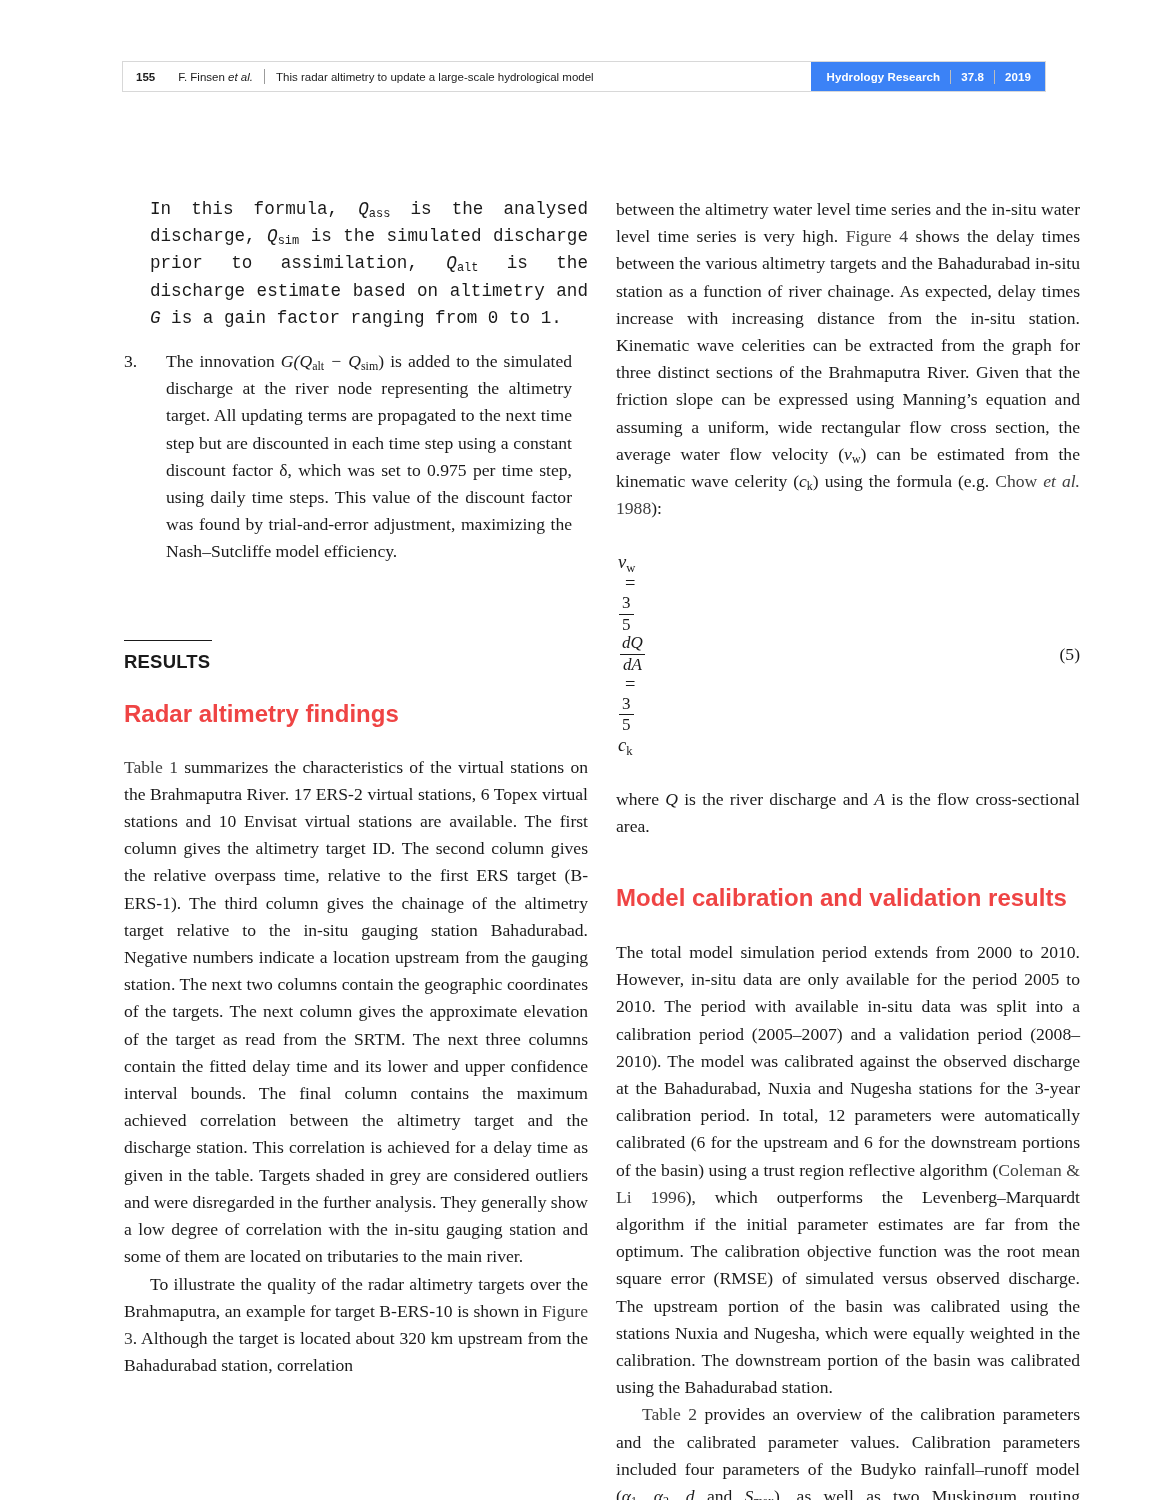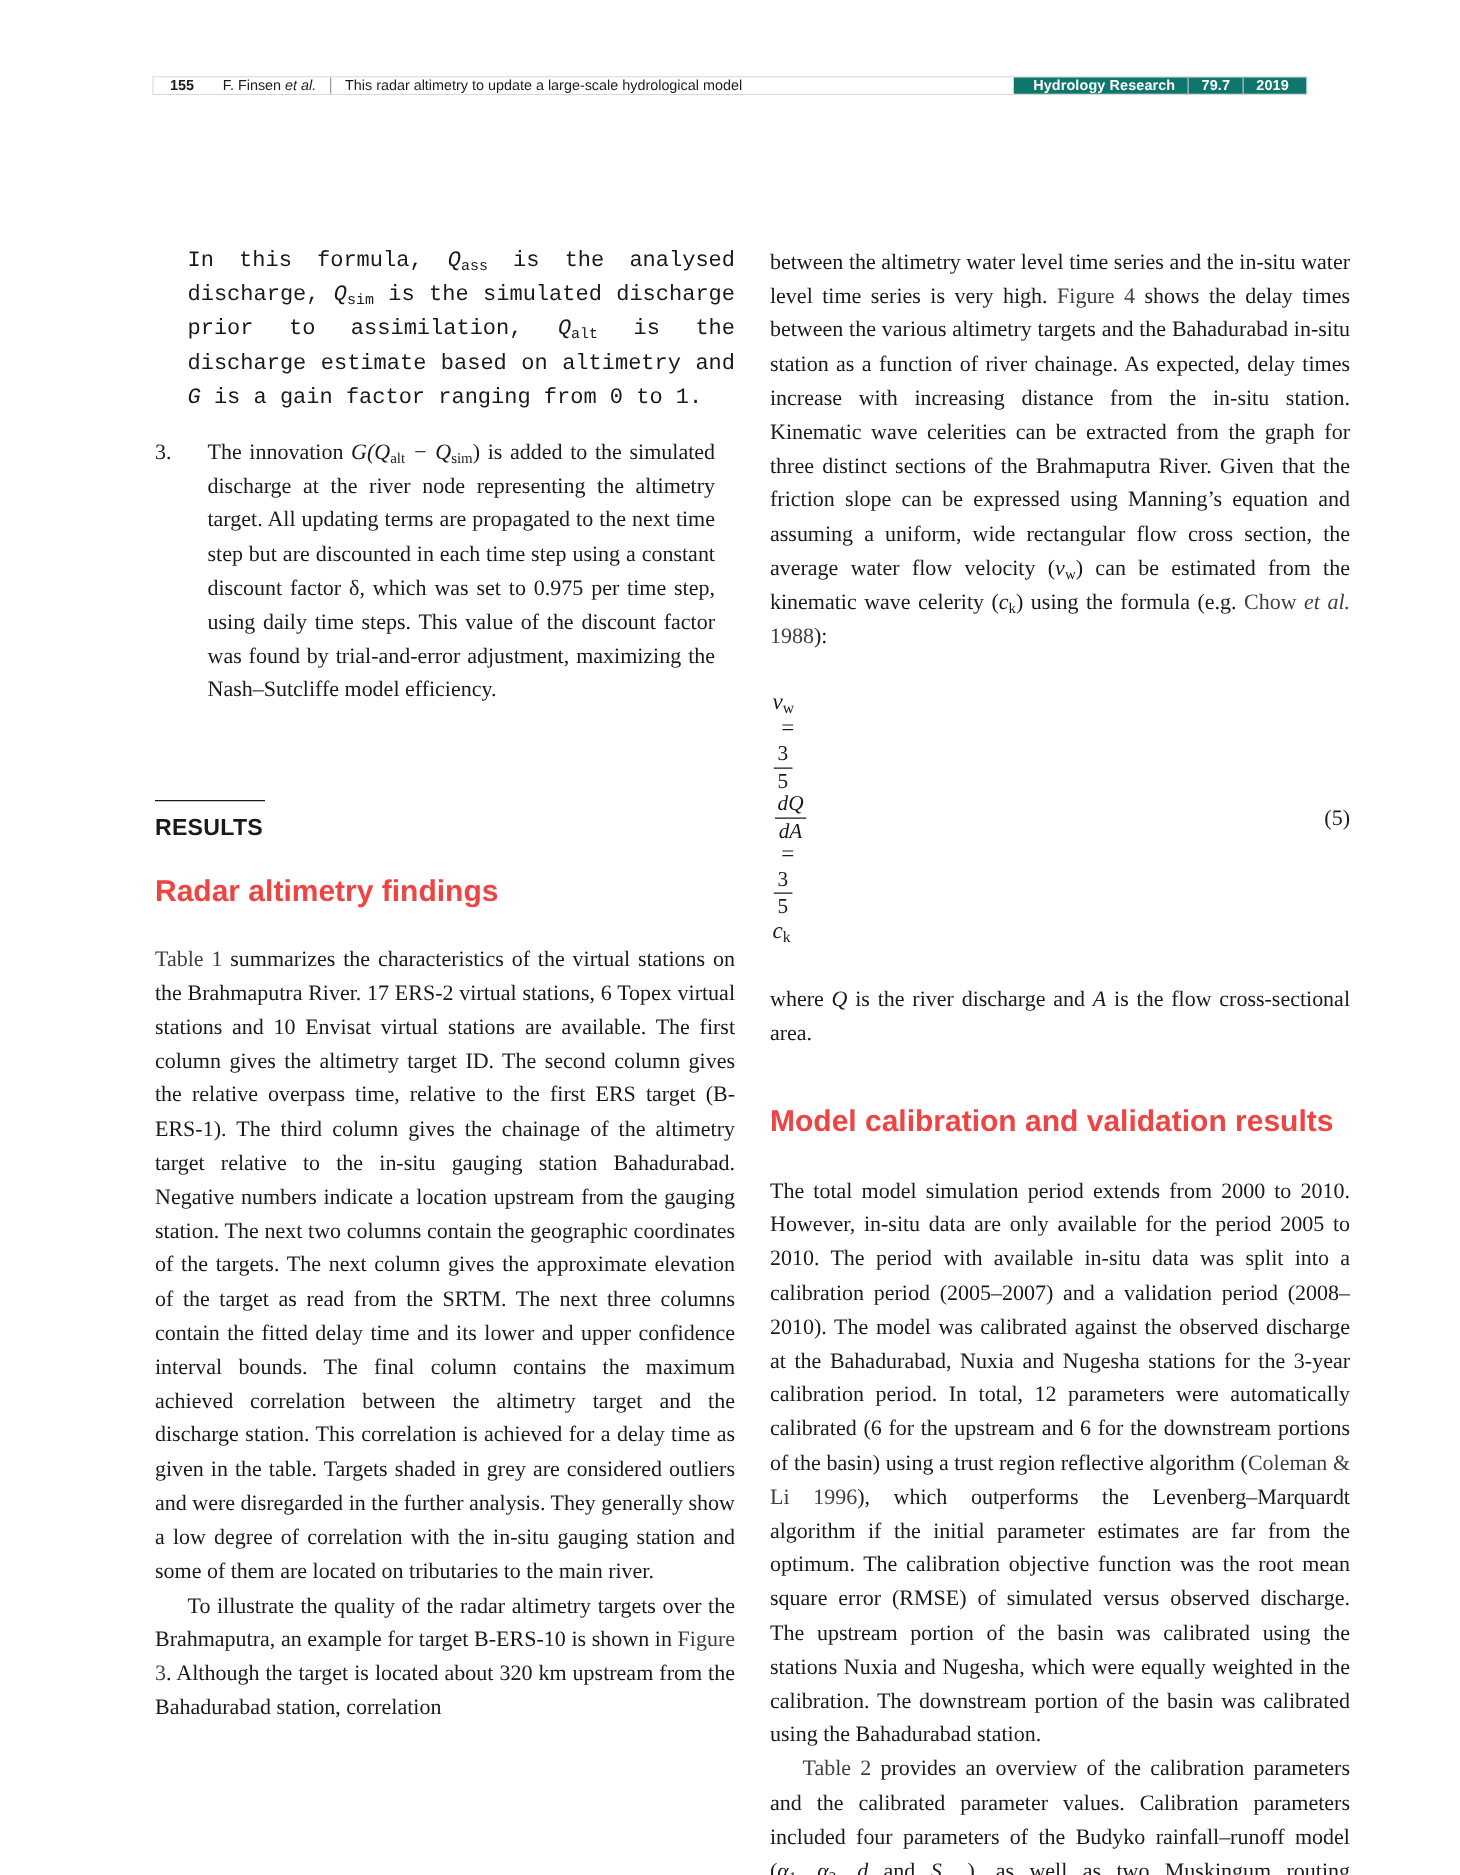--- a/index.html
+++ b/index.html
@@ -15,21 +15,21 @@
     color: #1a1a1a;
     overflow: hidden;
   }
 
   
   .runhead {
     position: absolute;
     left: 122px;
     top: 61px;
     width: 924px;
-    height: 15px;
+    height: 31px;
     display: flex;
     align-items: stretch;
     border: 1px solid #d8d8d8;
     box-sizing: border-box;
   }
   .runhead-left {
     flex: 1 1 auto;
     display: flex;
     align-items: center;
     background: #ffffff;
@@ -53,21 +53,21 @@
     height: 15px;
     background: #9b9b9b;
     margin: 0 11px;
     vertical-align: -3px;
   }
   .runhead-title { font-size: 11.5px; }
   .runhead-right {
     flex: 0 0 auto;
     display: flex;
     align-items: center;
-    background: #0f766e;
+    background: #3b82f6;
     color: #ffffff;
     padding: 0 14px 0 16px;
     font-family: "Liberation Sans", "DejaVu Sans", sans-serif;
     font-size: 11.5px;
     font-weight: bold;
     white-space: nowrap;
     letter-spacing: 0.1px;
   }
   .runhead-right .sep {
     display: inline-block;
@@ -205,21 +205,21 @@
 <div class="runhead">
   <div class="runhead-left">
     <span class="runhead-page">155</span>
     <span class="runhead-authors"><span>F. Finsen </span><span class="ital">et al.</span></span>
     <span class="runhead-rule"></span>
     <span class="runhead-title">This radar altimetry to update a large-scale hydrological model</span>
   </div>
   <div class="runhead-right">
     <span>Hydrology Research</span>
     <span class="sep"></span>
-    <span>79.7</span>
+    <span>37.8</span>
     <span class="sep"></span>
     <span>2019</span>
   </div>
 </div>
 
 <div class="cols">
 
   <div class="col col-left">
 
     <p class="para-cont"><span>In this formula, </span><span class="nowrap"><span class="mi">Q</span><sub>ass</sub></span><span> is the analysed discharge, </span><span class="nowrap"><span class="mi">Q</span><sub>sim</sub></span><span> is the simulated discharge prior to assimilation, </span><span class="nowrap"><span class="mi">Q</span><sub>alt</sub></span><span> is the discharge estimate based on altimetry and </span><span class="mi">G</span><span> is a gain factor ranging from 0 to 1.</span></p>

